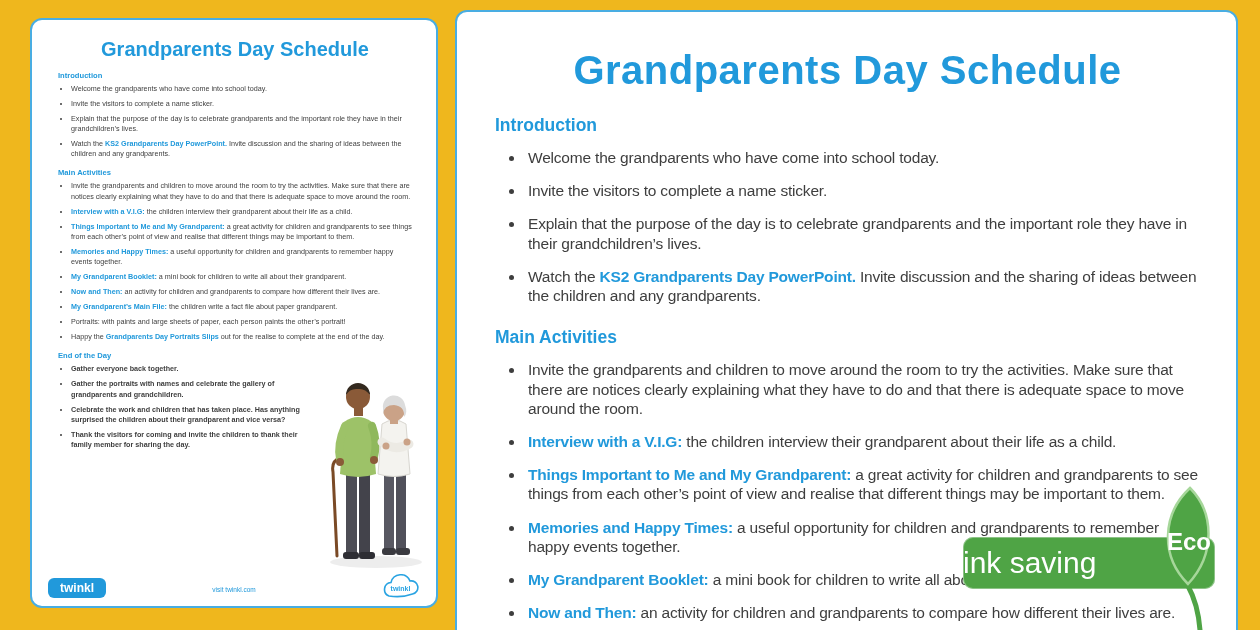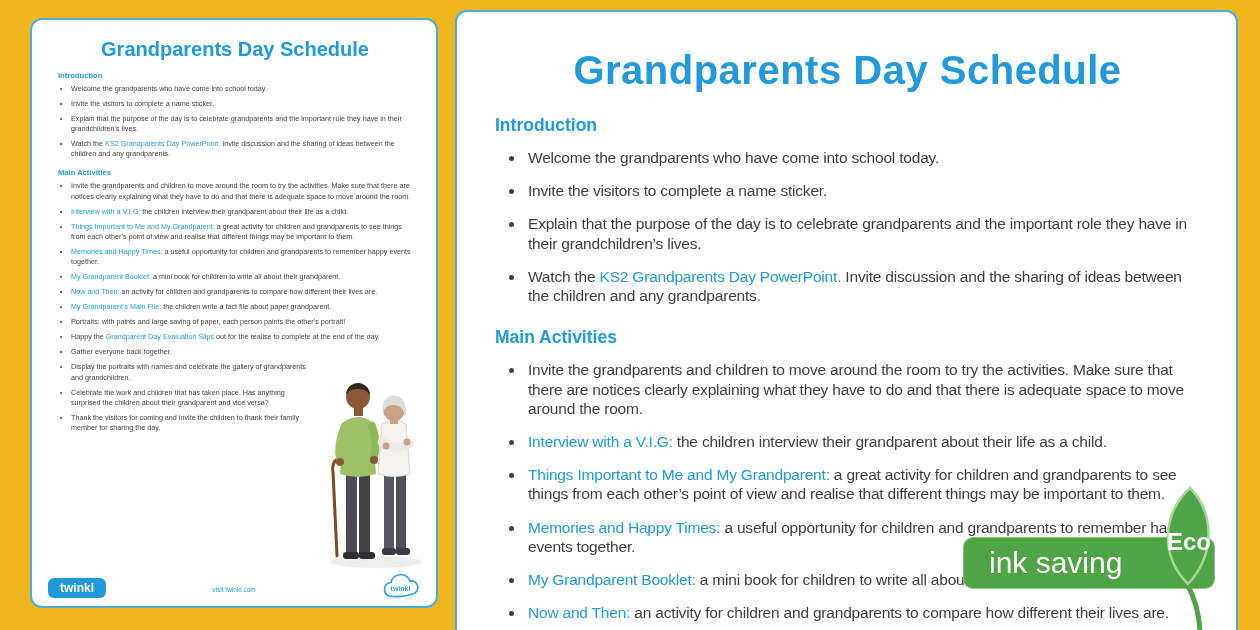--- a/index.html
+++ b/index.html
@@ -23,22 +23,22 @@
     text-align:center;color:var(--accent);font-weight:bold;font-size:20px;
     margin:4px 0 10px;
   }
   .page-left .section-heading{
     color:var(--accent);font-weight:bold;font-size:7.6px;margin:9px 0 4px;
   }
   .page-left ul{margin:0;padding-left:13px;}
   .page-left li{
     font-size:7.2px;line-height:1.4;color:var(--text);margin-bottom:5px;
   }
-  .page-left .section:last-child li{max-width:240px;}
-  .lnk{color:var(--accent);font-weight:normal;}
+  .page-left .section:last-child li{max-width:240px;font-weight:bold;}
+  .lnk{color:var(--accent);font-weight:bold;}
   
   .illustration{position:absolute;right:10px;bottom:36px;width:100px;height:200px;}
   
   .twinkl-pill{
     position:absolute;left:16px;bottom:8px;width:58px;height:20px;
     background:var(--accent);border-radius:6px;color:#fff;font-weight:bold;
     font-size:12px;display:flex;align-items:center;justify-content:center;
   }
   .visit-text{
     position:absolute;left:0;right:0;bottom:13px;text-align:center;
@@ -57,21 +57,21 @@
   .page-right ul{margin:0;padding-left:30px;}
   .page-right li{
     font-size:15.5px;line-height:1.24;color:var(--text);margin-bottom:14px;
     letter-spacing:-0.2px;padding-left:3px;
   }
   
   .ink-badge{
     position:absolute;left:963px;top:537px;width:252px;height:52px;
     background:var(--eco);border-radius:10px;z-index:4;
     display:flex;align-items:center;color:#fff;font-size:30px;
-    padding-left:26px;box-shadow:0 0 0 1px rgba(255,255,255,.35) inset;
+    box-shadow:0 0 0 1px rgba(255,255,255,.35) inset;
   }
   .eco-leaf{position:absolute;left:1148px;top:484px;width:80px;height:146px;z-index:5;}
 </style>
 </head>
 <body>
 
 <div class="page page-left">
   <div class="doc-title">Grandparents Day Schedule</div>
   <div class="doc-sections">
       <div class="section">
@@ -86,28 +86,29 @@
       <div class="section">
         <div class="section-heading">Main Activities</div>
         <ul>
           <li><span>Invite the grandparents and children to move around the room to try the activities. Make sure that there are notices clearly explaining what they have to do and that there is adequate space to move around the room.</span></li>
           <li><span class="lnk">Interview with a V.I.G:</span><span> the children interview their grandparent about their life as a child.</span></li>
           <li><span class="lnk">Things Important to Me and My Grandparent:</span><span> a great activity for children and grandparents to see things from each other’s point of view and realise that different things may be important to them.</span></li>
           <li><span class="lnk">Memories and Happy Times:</span><span> a useful opportunity for children and grandparents to remember happy events together.</span></li>
           <li><span class="lnk">My Grandparent Booklet:</span><span> a mini book for children to write all about their grandparent.</span></li>
           <li><span class="lnk">Now and Then:</span><span> an activity for children and grandparents to compare how different their lives are.</span></li>
           <li><span class="lnk">My Grandparent’s Main File:</span><span> the children write a fact file about paper grandparent.</span></li>
-          <li><span>Portraits: with paints and large saving of paper, each person paints the other’s portrait!</span></li>
-          <li><span>Happy the </span><span class="lnk">Grandparent Day Evaluation Slips</span><span> out for the realise to complete at the end of the day.</span></li>
+          <li><span>Portraits: with paints and large sheets of paper, each person paints the other’s portrait!</span></li>
+          <li><span>Happy the </span><span class="lnk">Grandparents Day Portraits Slips</span><span> out for the realise to complete at the end of the day.</span></li>
         </ul>
       </div>
       <div class="section">
+        <div class="section-heading">End of the Day</div>
         <ul>
           <li><span>Gather everyone back together.</span></li>
-          <li><span>Display the portraits with names and celebrate the gallery of grandparents and grandchildren.</span></li>
+          <li><span>Gather the portraits with names and celebrate the gallery of grandparents and grandchildren.</span></li>
           <li><span>Celebrate the work and children that has taken place. Has anything surprised the children about their grandparent and vice versa?</span></li>
           <li><span>Thank the visitors for coming and invite the children to thank their family member for sharing the day.</span></li>
         </ul>
       </div>
     </div>
 
   <svg class="illustration" viewBox="0 0 100 200" aria-hidden="true">
     <ellipse cx="50" cy="192" rx="46" ry="6" fill="#ededed"></ellipse>
 
     <path d="M14 88 q-9 3 -7 14 l4 84" stroke="#7a4a26" stroke-width="3" fill="none" stroke-linecap="round"></path>

